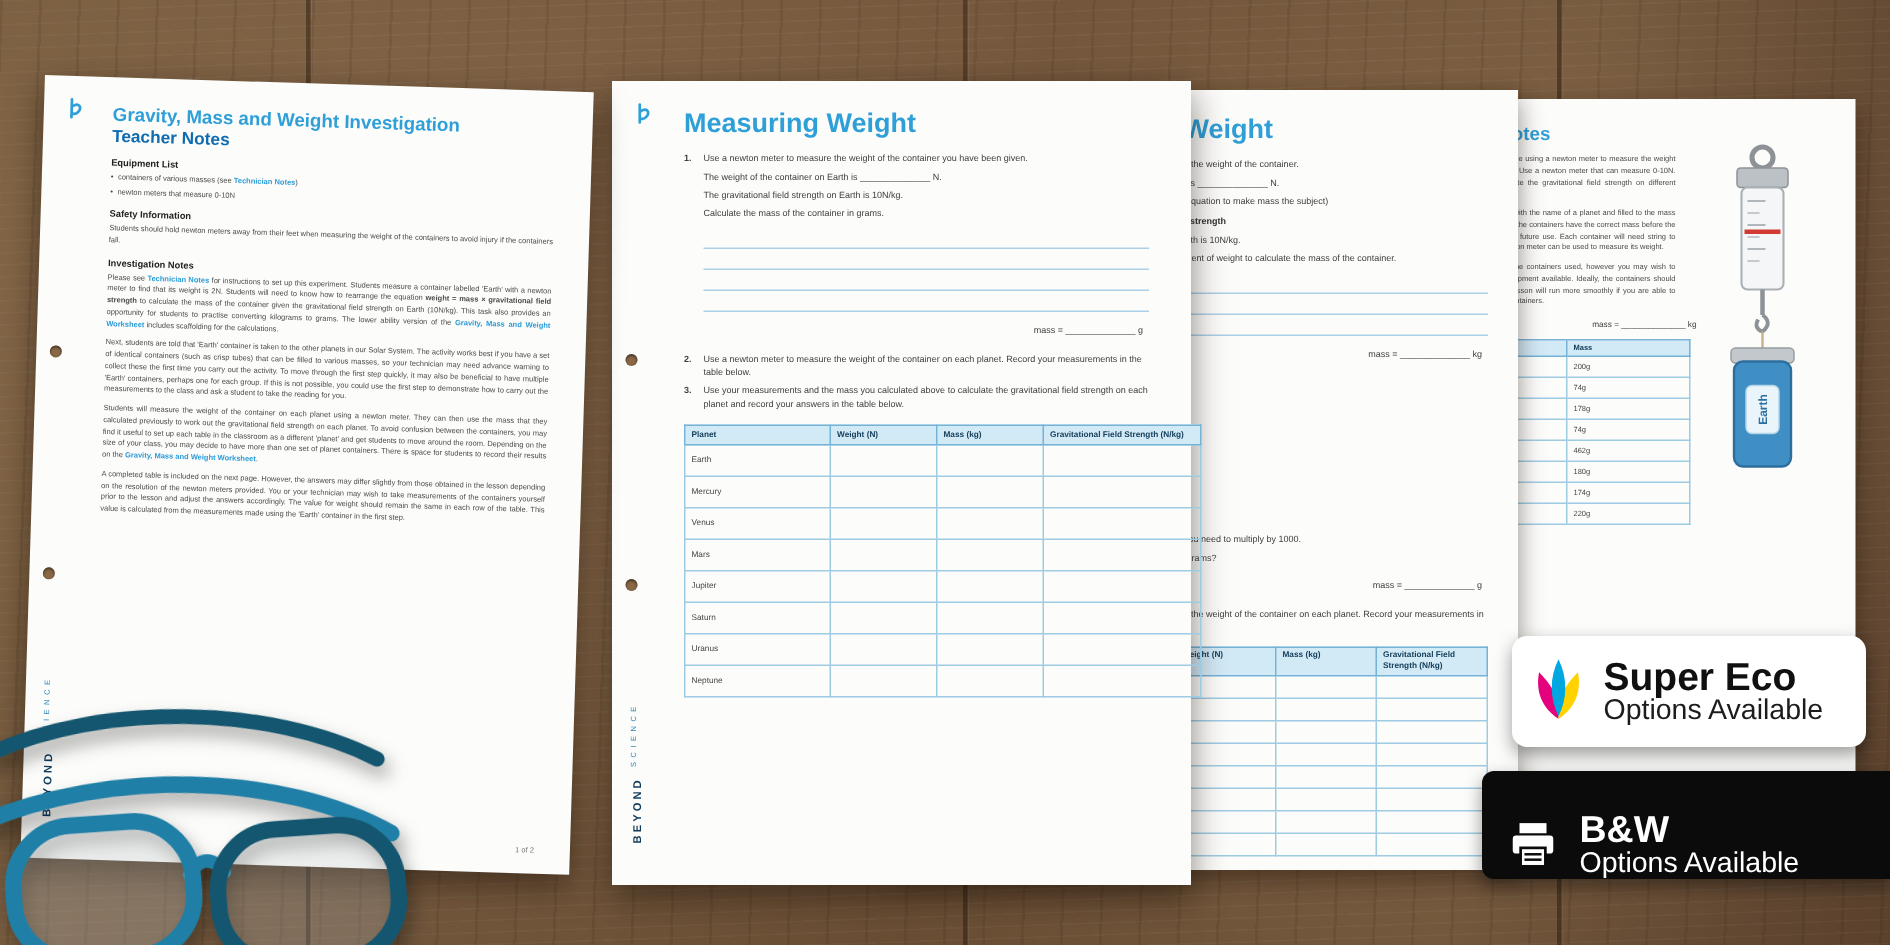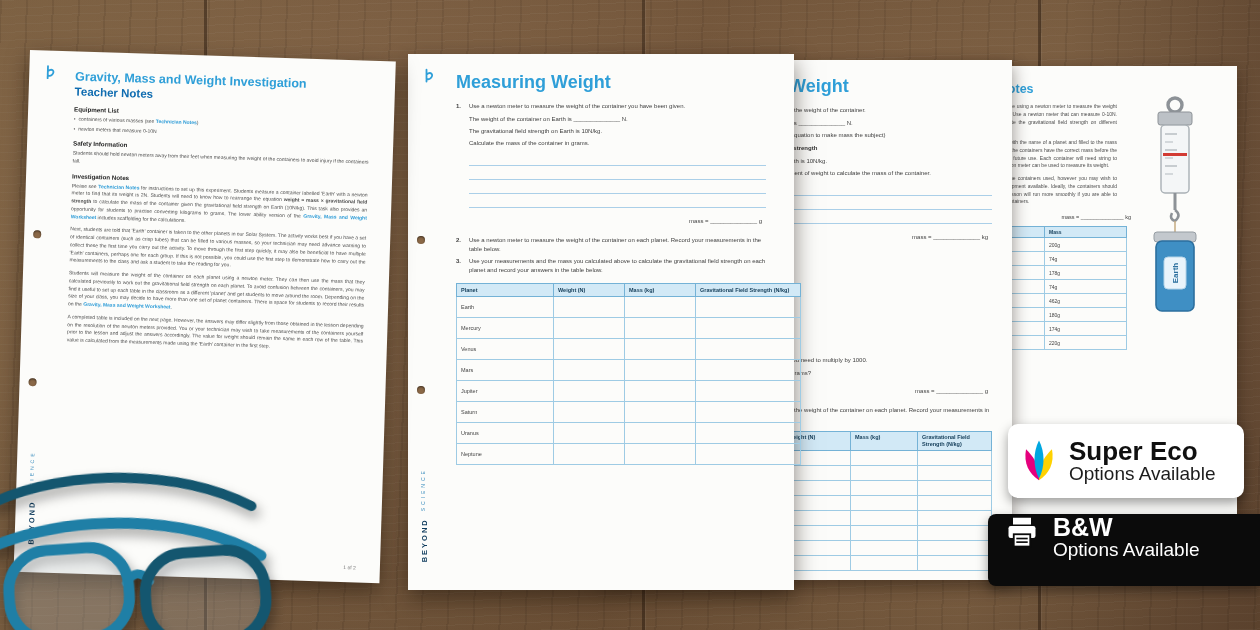--- a/index.html
+++ b/index.html
@@ -80,21 +80,21 @@
   .tech-table td{border:1px solid #9ecbe4;height:13px;font-size:5px;color:#444;padding:0 4px;}
   .meter{position:absolute;right:14px;top:28px;width:96px;height:222px;}
 
   
   .eco-badge{position:absolute;left:1008px;top:424px;width:236px;height:74px;background:#ffffff;
     border-radius:10px;box-shadow:0 5px 12px rgba(0,0,0,0.38);display:flex;align-items:center;
     gap:11px;padding:0 12px;box-sizing:border-box;z-index:20;}
   .eco-title{font-size:26px;font-weight:bold;color:#101010;line-height:1.02;}
   .eco-sub{font-size:19px;color:#1c1c1c;line-height:1.05;}
   .bw-badge{position:absolute;left:988px;top:514px;width:272px;height:72px;background:#0b0b0b;
-    display:flex;align-items:flex-start;gap:13px;padding-left:16px;box-sizing:border-box;
+    display:flex;align-items:flex-end;gap:13px;padding-left:16px;box-sizing:border-box;
     border-radius:8px 0 0 8px;z-index:21;box-shadow:0 5px 12px rgba(0,0,0,0.4);}
   .bw-title{font-size:25px;font-weight:bold;color:#ffffff;line-height:1.05;}
   .bw-sub{font-size:19px;color:#ffffff;line-height:1.05;}
 
   
   .glasses{position:absolute;left:-18px;top:396px;width:312px;height:244px;z-index:8;
     transform:rotate(-4deg);}
   .glasses svg{filter:drop-shadow(3px 7px 6px rgba(0,0,0,0.35));}
 </style>
 </head>

